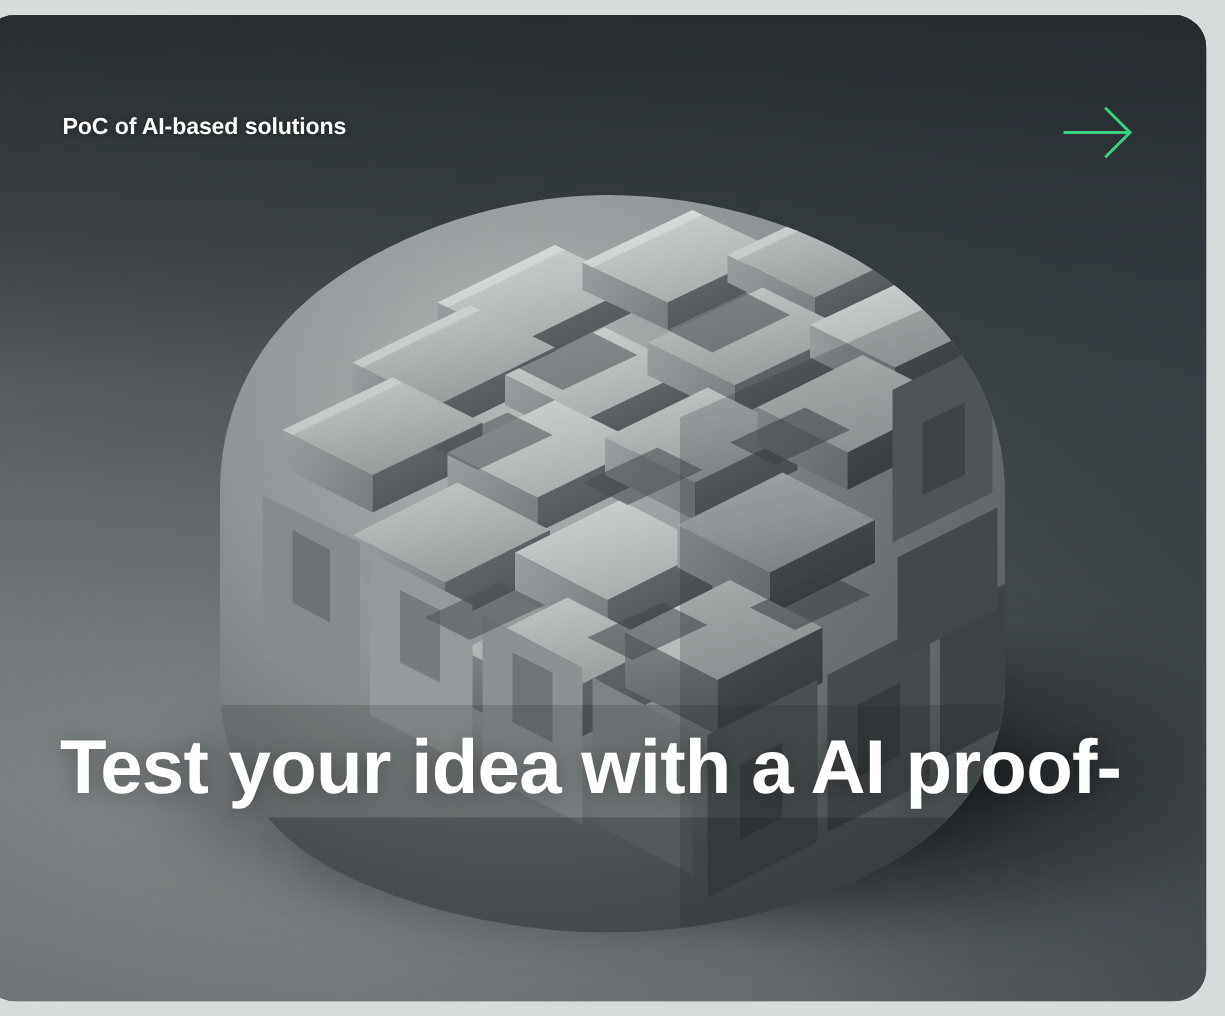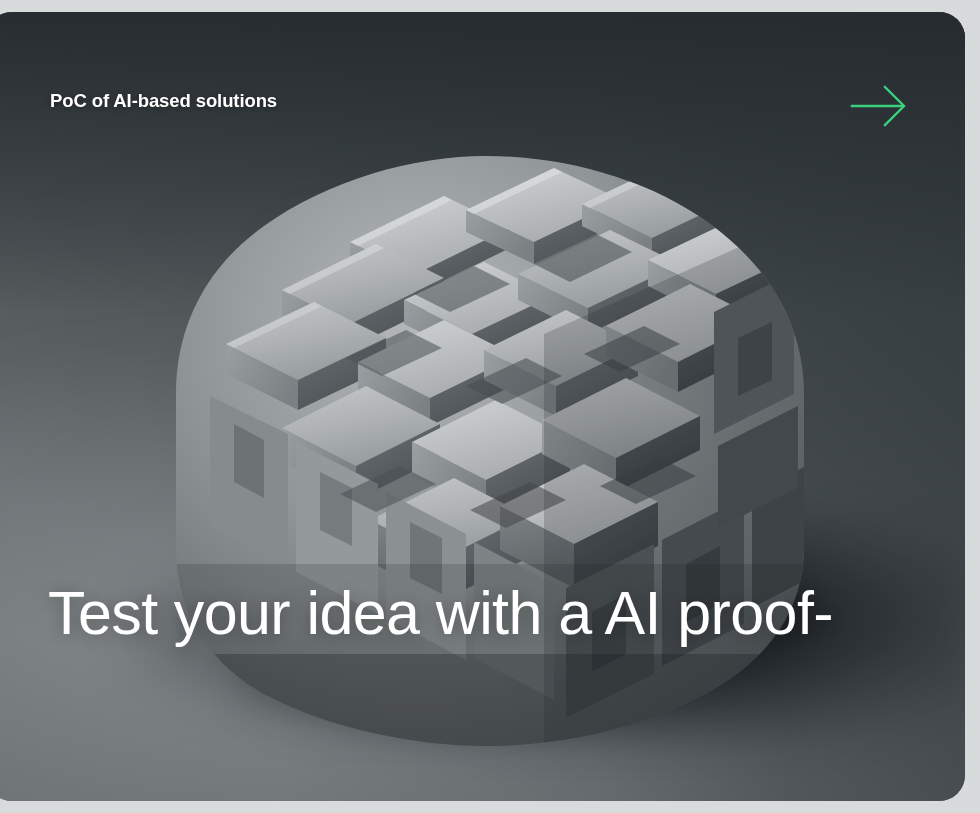--- a/index.html
+++ b/index.html
@@ -127,21 +127,21 @@
     display: block;
   }
   .arrow-link svg { display:block; width:100%; height:100%; }
 
   .headline {
     position: absolute;
     left: 62px; top: 566px;
     width: 820px;
     font-size: 61px;
     line-height: 70px;
-    font-weight: 400;
+    font-weight: 700;
     color: #ffffff;
     letter-spacing: -0.6px;
     text-shadow: 0 2px 16px rgba(0,0,0,0.30);
   }
   .headline .ln { display: block; white-space: nowrap; }
 </style>
 </head>
 <body>
 
 <div id="stage">

